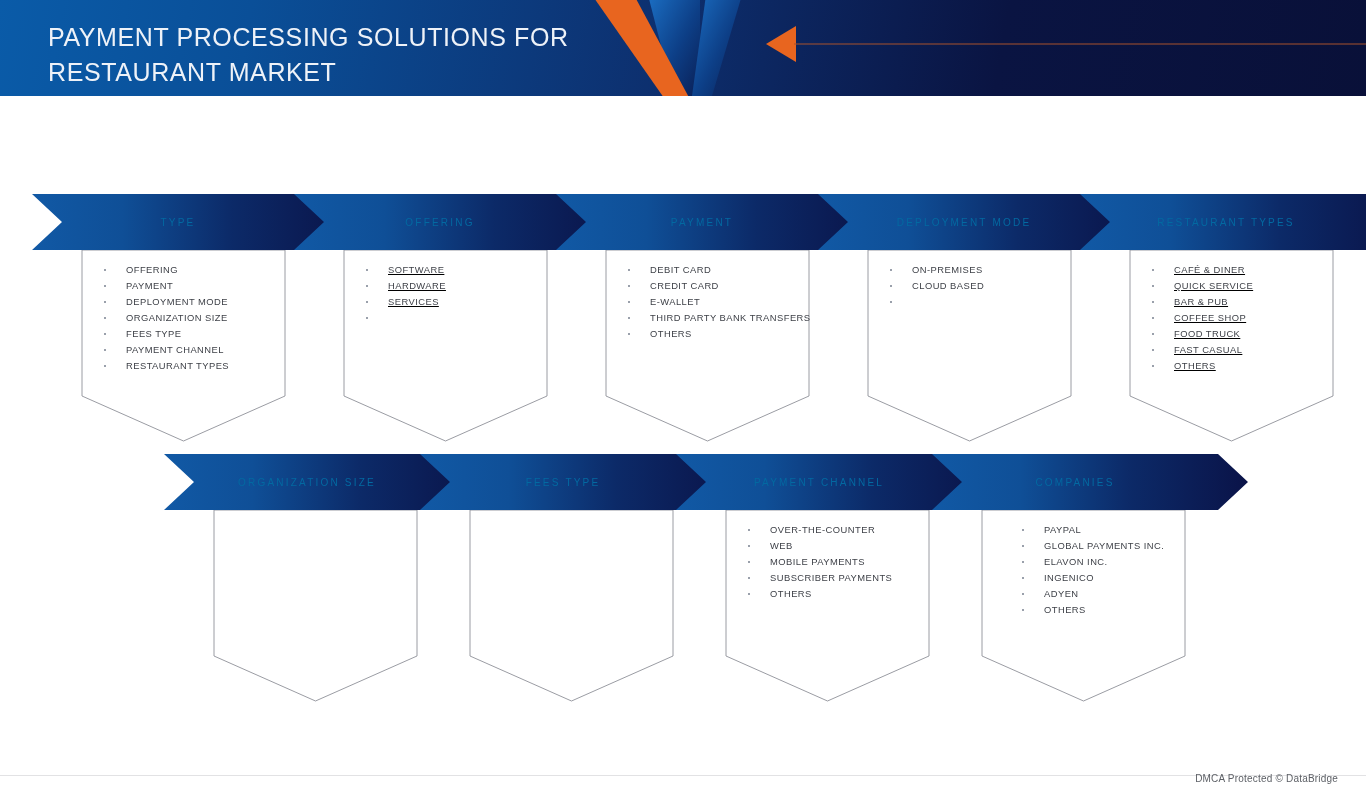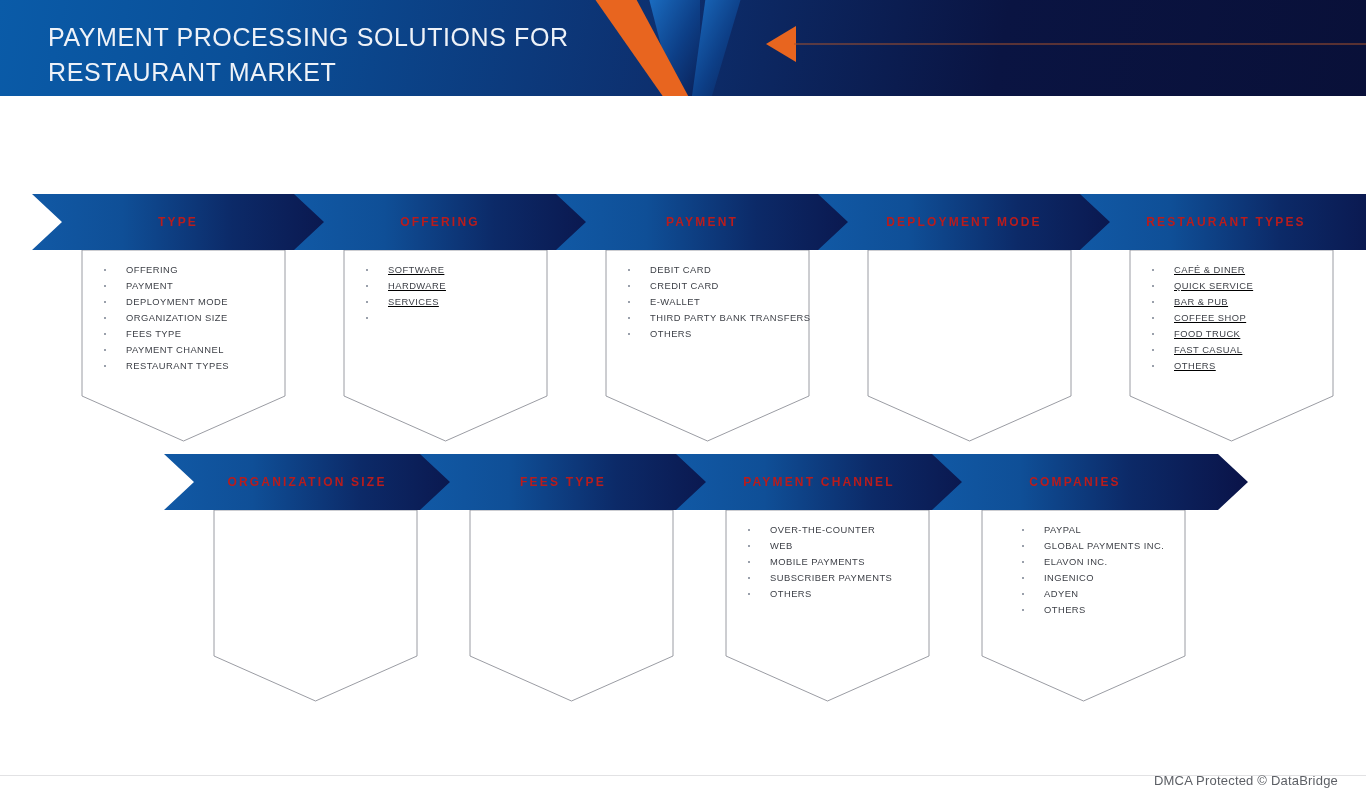--- a/index.html
+++ b/index.html
@@ -25,21 +25,21 @@
     width:560px;
     text-transform:uppercase;
   }
   .hdr-svg{position:absolute;left:0;top:0;}
   
   .stage{position:absolute;}
   .chev-wrap{position:absolute;left:0;top:0;}
   .chev-label{
     position:absolute;top:0;left:0;width:100%;height:100%;
     display:flex;align-items:center;justify-content:center;
-    color:#b91c1c;font-size:12px;font-weight:bold;
+    color:#0369a1;font-size:10px;font-weight:normal;
     letter-spacing:2.2px;text-transform:uppercase;
     pointer-events:none;
   }
   .card-svg{position:absolute;}
   .bullets{position:absolute;}
   .bullet-row{
     display:flex;align-items:flex-start;
     height:16px;line-height:16px;
     white-space:nowrap;
   }
@@ -53,21 +53,21 @@
     color:#3c3f46;text-transform:uppercase;
     white-space:nowrap;
   }
   
   .footer-rule{
     position:absolute;left:0;top:775px;width:1366px;height:1px;
     background:#e2e2e4;
   }
   .footer-text{
     position:absolute;right:28px;top:773px;
-    font-size:13px;color:#5d6066;letter-spacing:.2px;
+    font-size:10px;color:#5d6066;letter-spacing:.2px;
   }
 </style>
 </head>
 <body>
 
 <div class="header">
   <svg class="hdr-svg" width="1366" height="130" viewBox="0 0 1366 130">
     <defs>
       <linearGradient id="blueStripeGrad" x1="0" y1="0" x2="1" y2="1">
         <stop offset="0%" stop-color="#1b6fc4"></stop>
@@ -221,20 +221,34 @@
             <stop offset="62%" stop-color="#0c2a68"></stop>
             <stop offset="100%" stop-color="#0a1348"></stop>
           </linearGradient>
         </defs>
         <polygon points="50,56 253,56 253,202 151.5,247 50,202" fill="#ffffff" stroke="#8e9199" stroke-width="0.9"></polygon>
         <polygon points="0,0 292,0 322,28 292,56 0,56 30,28" fill="url(#chevGradg4)"></polygon>
       </svg>
       <div class="chev-wrap" style="width:292px;height:56px;">
         <div class="chev-label">DEPLOYMENT MODE</div>
       </div>
+      <div class="bullets" style="left:72px;top:68px;">
+        <div class="bullet-row">
+          <span class="bullet-dot"></span>
+          <span class="bullet-text">ON-PREMISES</span>
+        </div>
+        <div class="bullet-row">
+          <span class="bullet-dot"></span>
+          <span class="bullet-text">CLOUD BASED</span>
+        </div>
+        <div class="bullet-row">
+          <span class="bullet-dot"></span>
+          <span class="bullet-text"></span>
+        </div>
+      </div>
     </div>
     <div class="stage" style="left: 1080px; top: 194px; width: 322px; height: 257px;">
       <svg class="card-svg" style="left:0;top:0;" width="322" height="255" viewBox="0 0 322 255">
         <defs>
           <linearGradient id="chevGradg5" x1="0" y1="0" x2="1" y2="0">
             <stop offset="0%" stop-color="#1159a5"></stop>
             <stop offset="28%" stop-color="#0f4f97"></stop>
             <stop offset="62%" stop-color="#0c2a68"></stop>
             <stop offset="100%" stop-color="#0a1348"></stop>
           </linearGradient>

